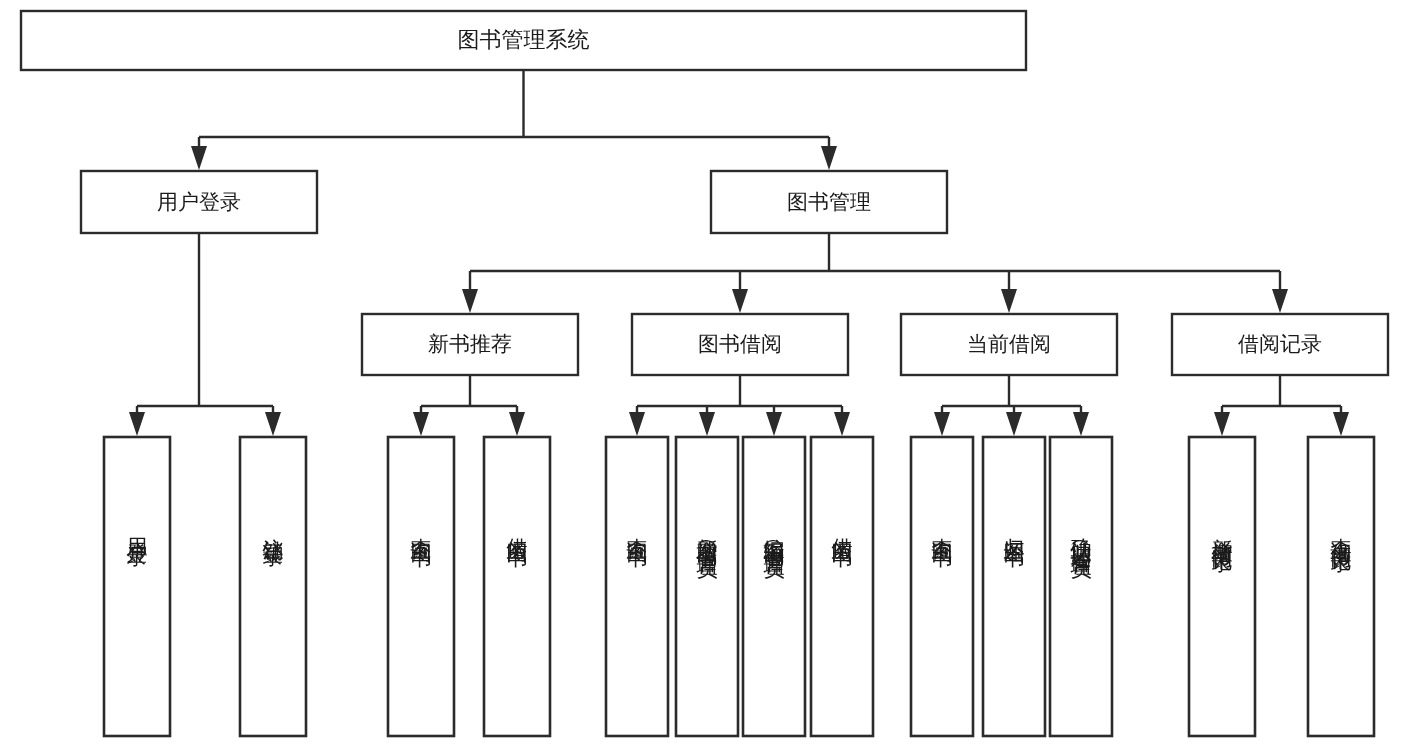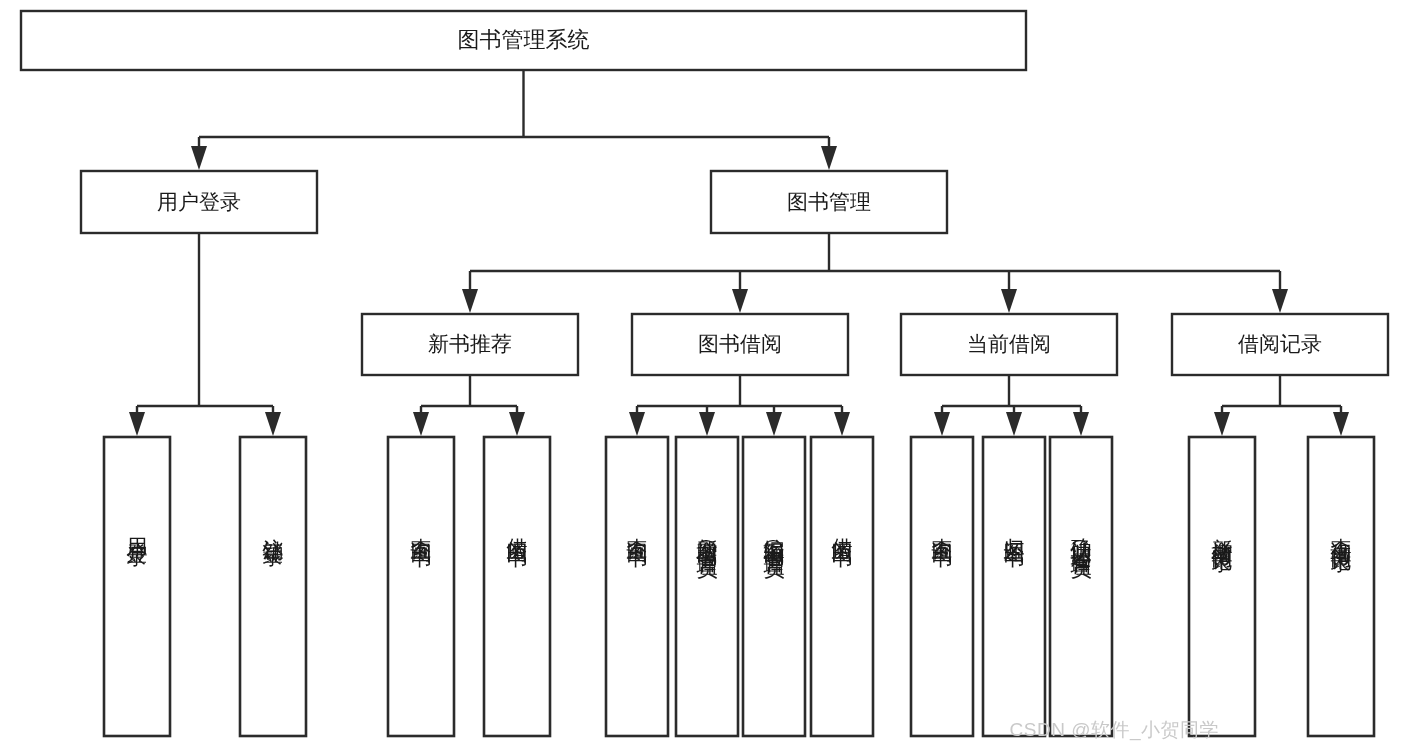--- a/index.html
+++ b/index.html
@@ -210,14 +210,13 @@
       <div class="leaf-label-wrap" style="left: 1050px; top: 451px; width: 62px; height: 209px; padding-top: 70px;">
         <span class="leaf-label">确认归还（管理员）</span>
       </div>
       <div class="leaf-label-wrap" style="left: 1189px; top: 451px; width: 66px; height: 209px; padding-top: 70px;">
         <span class="leaf-label">新增借阅记录</span>
       </div>
       <div class="leaf-label-wrap" style="left: 1308px; top: 451px; width: 66px; height: 209px; padding-top: 70px;">
         <span class="leaf-label">查询借阅记录</span>
       </div>
     </div>
-  <div class="watermark">CSDN @软件_小贺同学</div>
 </div>
 
 </body></html>

